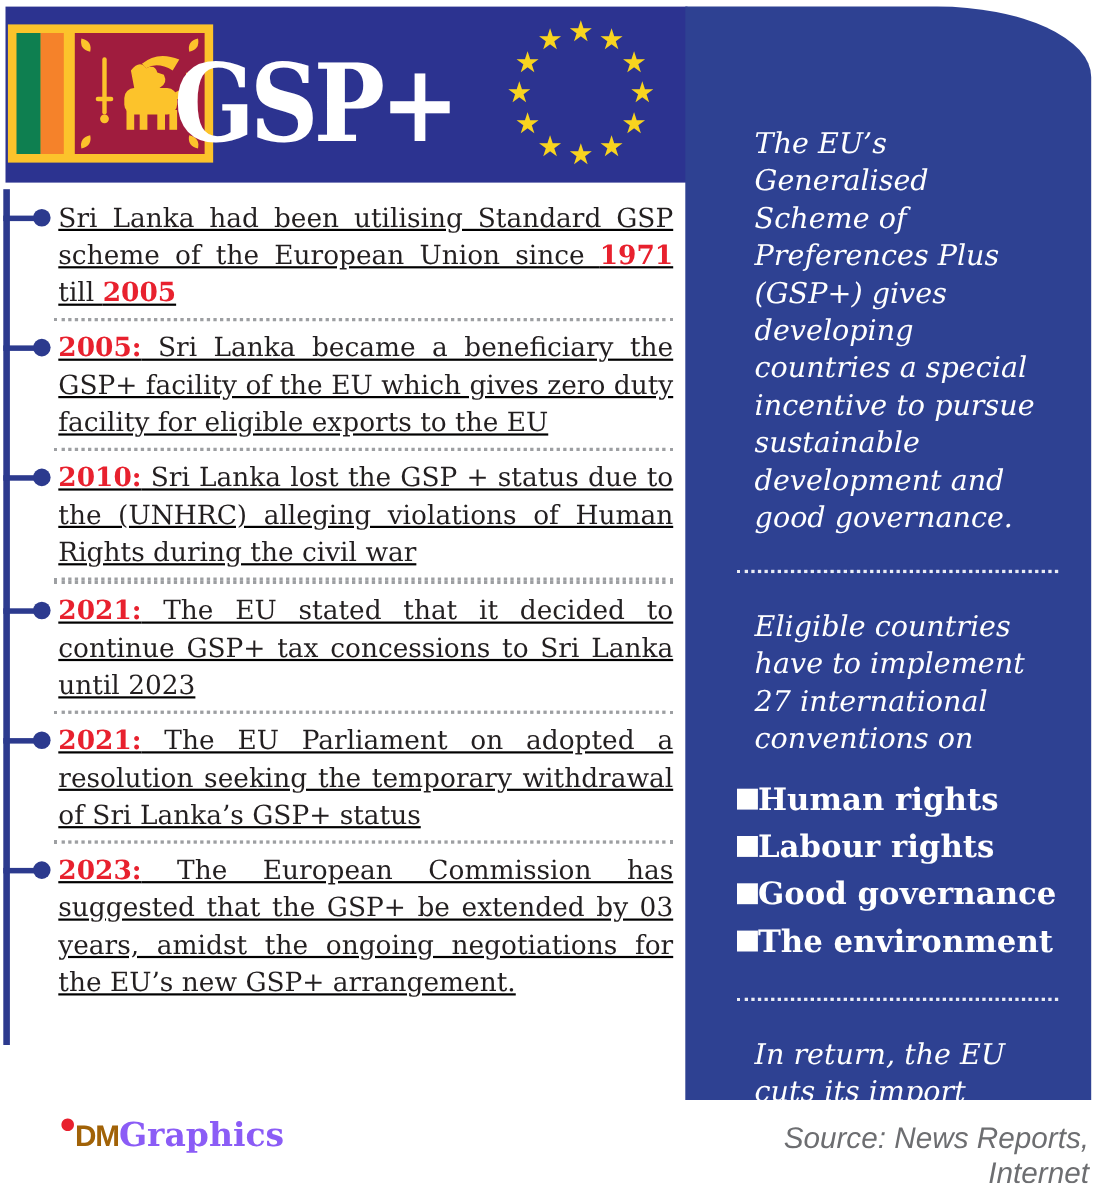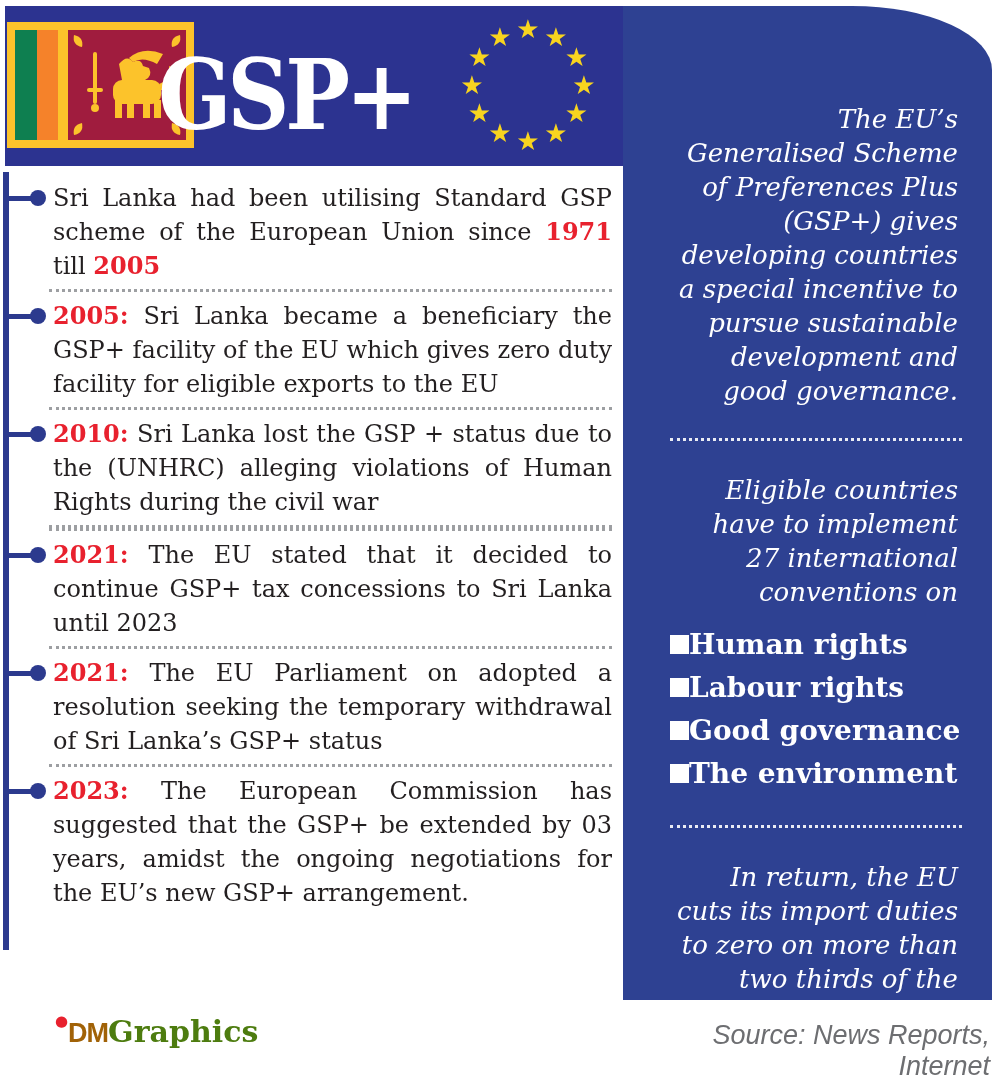--- a/index.html
+++ b/index.html
@@ -14,43 +14,43 @@
   .flag{position:absolute;left:7px;top:22px;width:187px;height:126px;display:block;}
   .gsp-title{position:absolute;left:158px;top:44px;margin:0;color:#ffffff;font-weight:bold;
              font-size:98px;line-height:102px;letter-spacing:-5px;transform:scaleX(.88);
              transform-origin:left center;white-space:nowrap;}
   .stars{position:absolute;left:528px;top:86px;width:0;height:0;}
   .star{position:absolute;left:-14px;top:-16px;width:28px;text-align:center;font-size:26px;
         line-height:30px;color:#f8d41f;font-family:"DejaVu Sans", sans-serif;}
 
   
   .vline{position:absolute;left:3px;top:172px;width:6px;height:778px;background:#2c3a8e;}
-  .timeline{position:absolute;left:5px;top:174px;width:613px;}
+  .timeline{position:absolute;left:5px;top:174px;width:613px;text-decoration:underline;}
   .tl-item{position:relative;padding:7px 6px 6px 48px;font-size:24px;line-height:34px;
            text-align:justify;color:#231f20;}
   .tl-item .year{color:#e8212e;font-weight:bold;}
   .tl-item .bullet{position:absolute;left:25px;top:16px;width:16px;height:16px;border-radius:50%;
                    background:#2c3a8e;}
   .tl-item .connector{position:absolute;left:-2px;top:22px;width:30px;height:5px;background:#2c3a8e;}
   .tl-sep{border-top:3px dotted #9d9fa2;margin:0 6px 0 44px;height:0;}
 
   
-  .sb-p{margin:4px;font-style:italic;font-size:26px;line-height:34px;color:#ffffff;text-align:right;}
+  .sb-p{margin:16px;font-style:italic;font-size:26px;line-height:34px;color:#ffffff;}
   .sb-sep{border-top:3px dotted rgba(255,255,255,.9);height:0;margin:30px 0 32px 0;}
   .conv-list{margin:14px 0 0 0;}
   .conv-item{display:flex;align-items:center;font-weight:bold;font-size:28px;
              line-height:43px;color:#ffffff;}
   .conv-bullet{flex:0 0 auto;width:19px;height:19px;background:#ffffff;display:inline-block;}
 
   
   .credit{position:absolute;left:55px;top:1012px;white-space:nowrap;}
   .credit .dot{color:#e8212e;font-size:15px;vertical-align:16px;font-family:"DejaVu Sans",sans-serif;}
   .credit .dm{color:#a16207;font-family:"Liberation Sans",sans-serif;font-weight:bold;
               font-size:27px;letter-spacing:-1px;}
-  .credit .gfx{color:#4d7c0f;font-weight:bold;font-size:30px;}
+  .credit .gfx{color:#8b5cf6;font-weight:bold;font-size:30px;}
   .source{position:absolute;left:623px;top:1020px;width:367px;text-align:right;
           font-family:"Liberation Sans",sans-serif;font-style:italic;font-size:27px;color:#6d6e71;}
 </style>
 </head>
 <body>
 
 <div class="page">
 
   <div class="header-band"></div>
 

